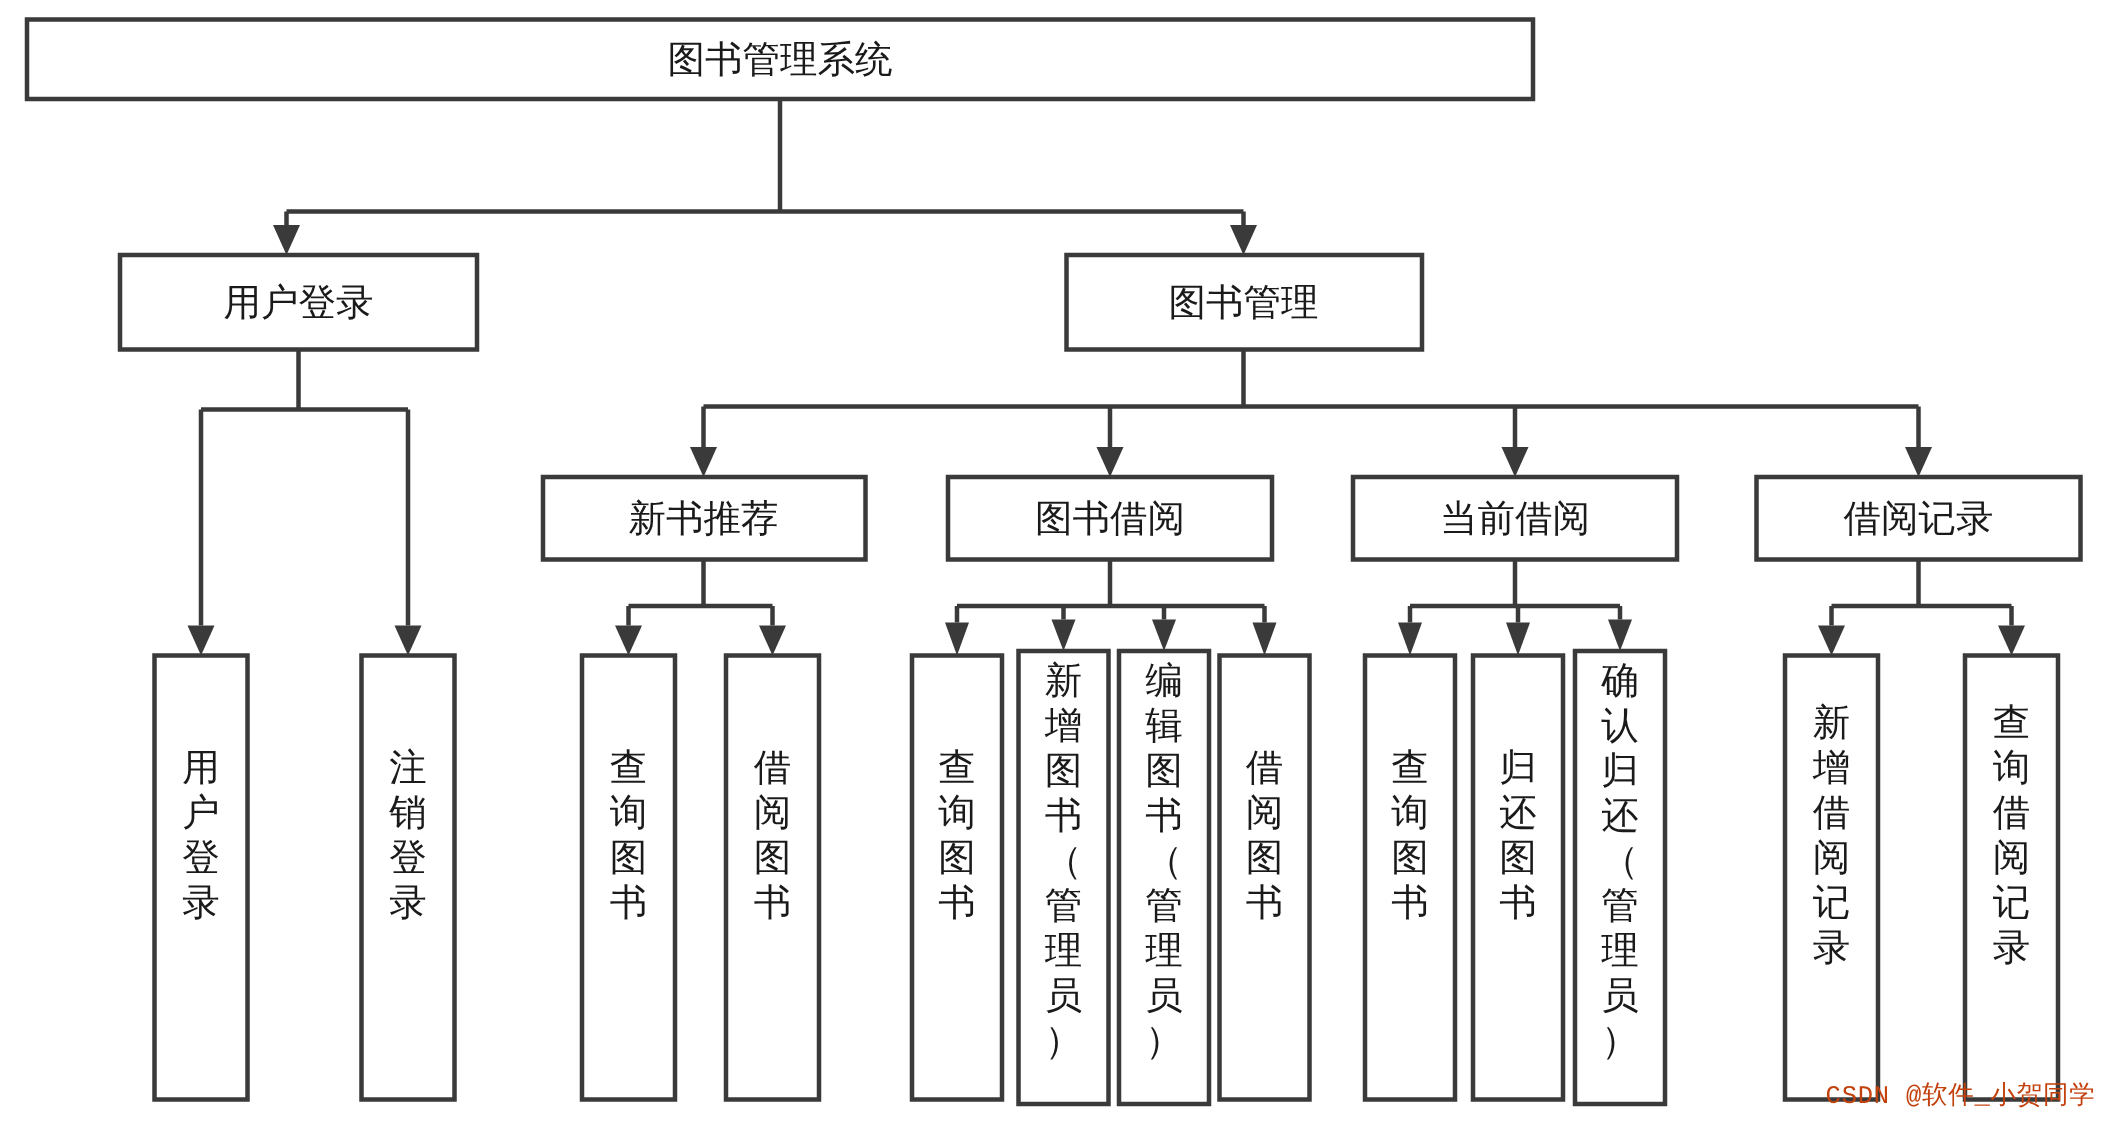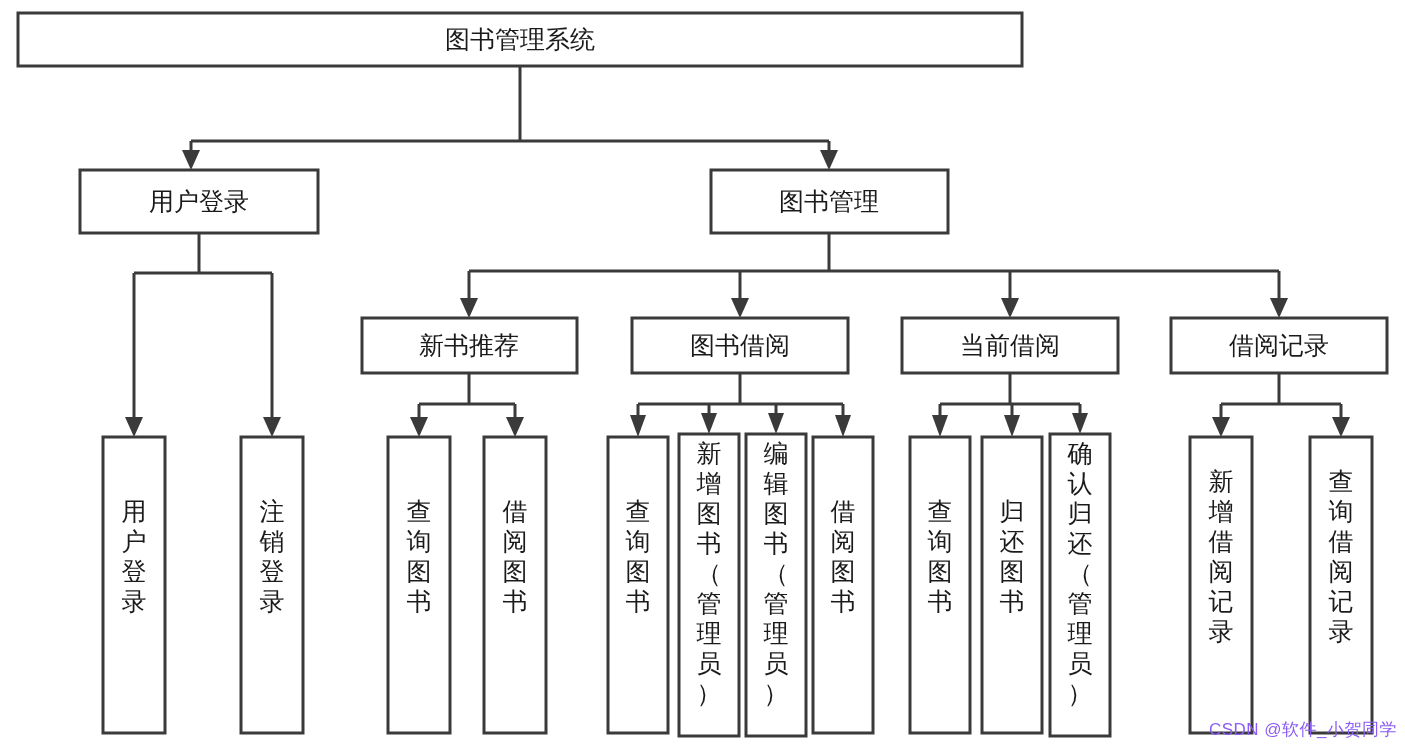--- a/index.html
+++ b/index.html
@@ -46,23 +46,23 @@
   .node-label-vertical {
     fill: #1a1a1a;
     font-family: "DejaVu Sans", "Liberation Sans", sans-serif;
     font-size: 25px;
     text-anchor: middle;
   }
   .watermark {
     position: absolute;
     right: 8px;
     bottom: 6px;
-    color: #8b5cf6;
+    color: #c2410c;
     font-size: 17px;
-    font-family: Liberation Sans, sans-serif;
+    font-family: Liberation Mono, monospace;
     white-space: nowrap;
     letter-spacing: 0.5px;
     pointer-events: none;
   }
 </style>
 </head>
 <body>
 
 <svg id="diagram" viewBox="0 0 1405 747">
 

